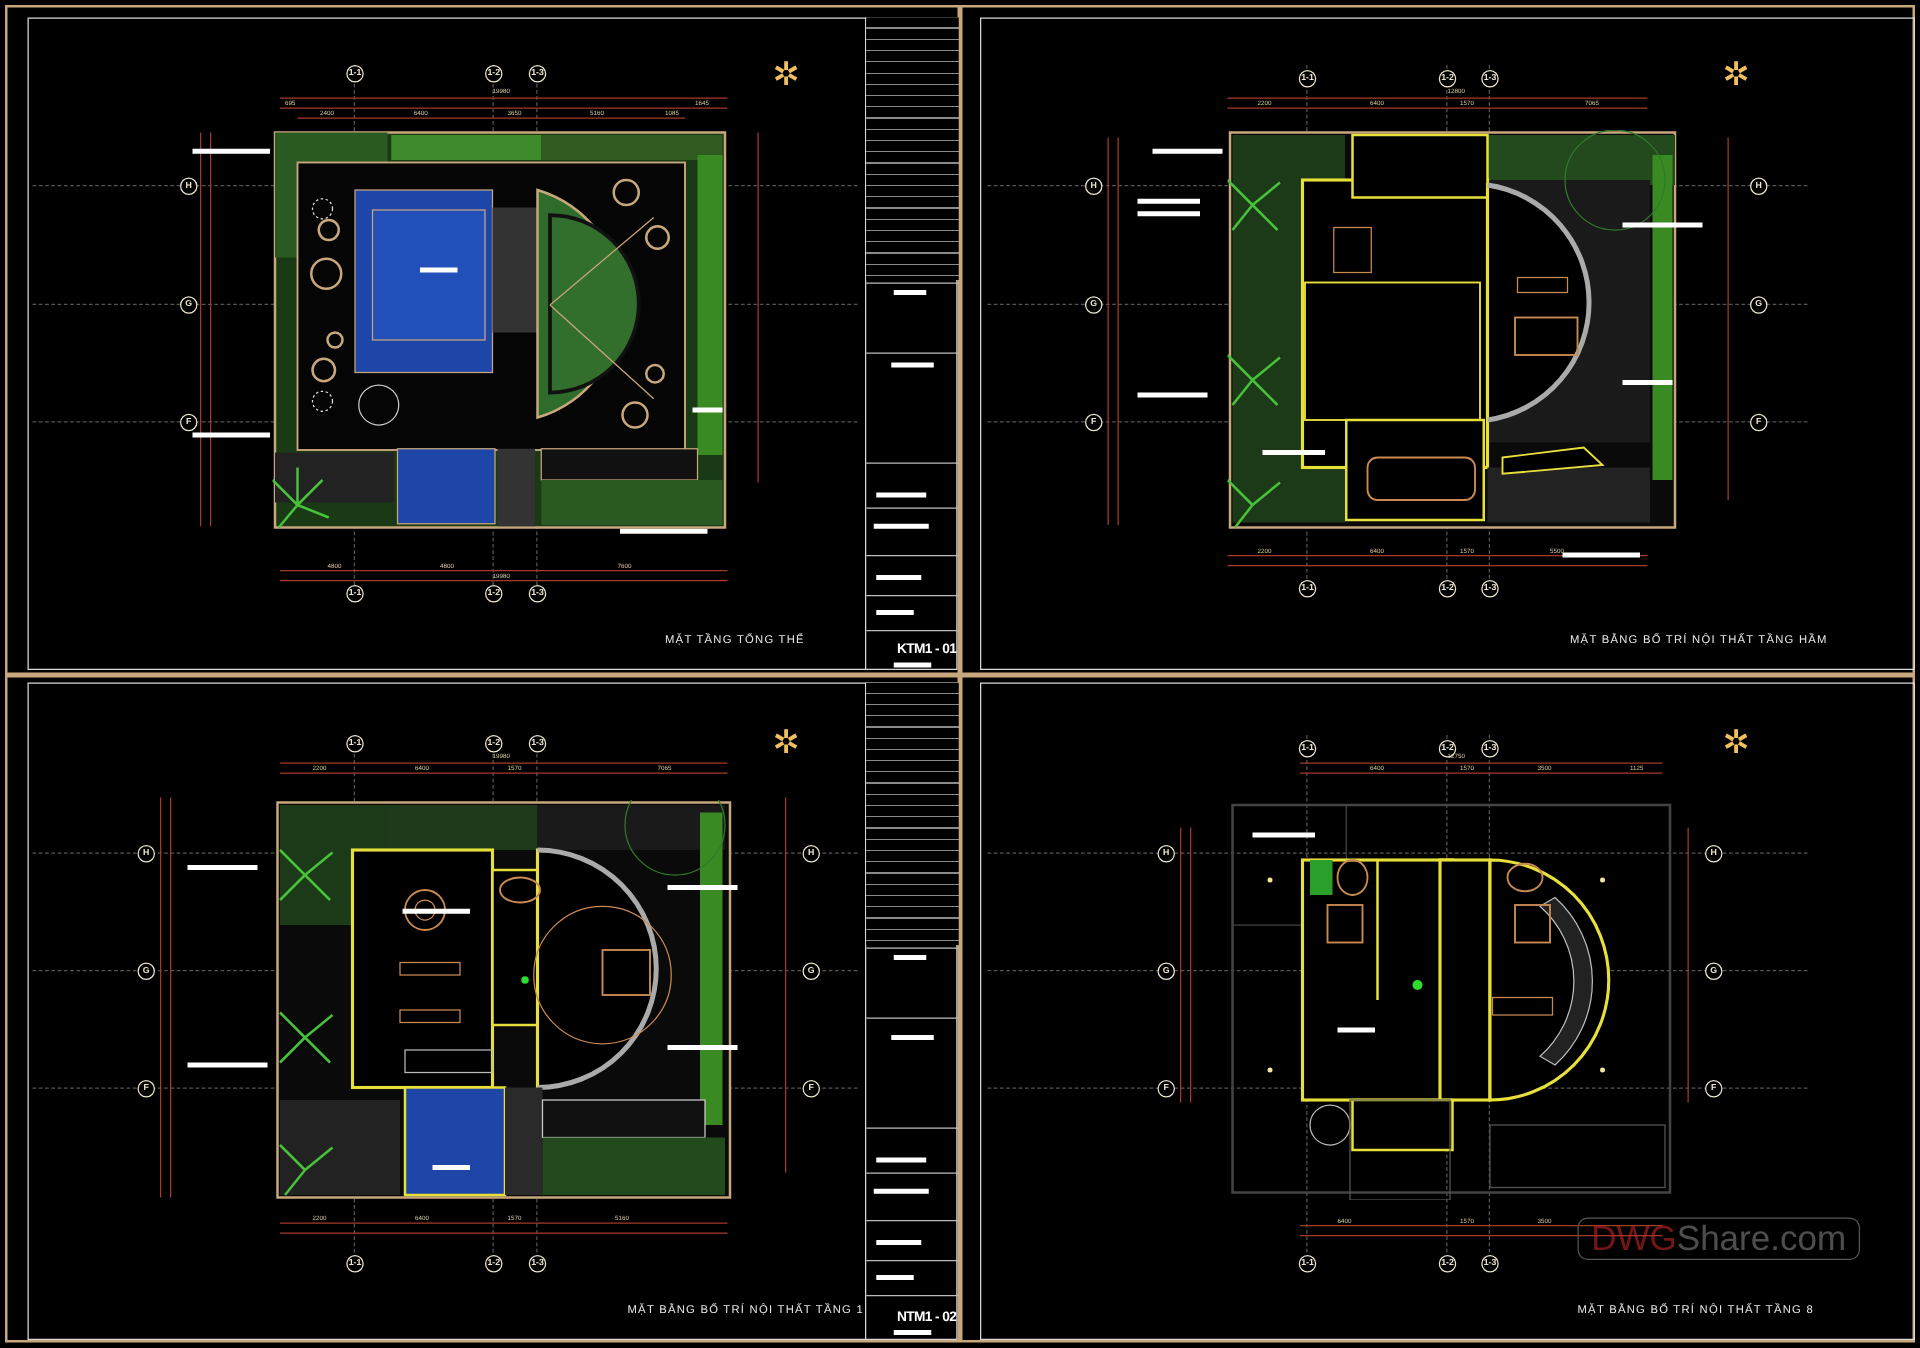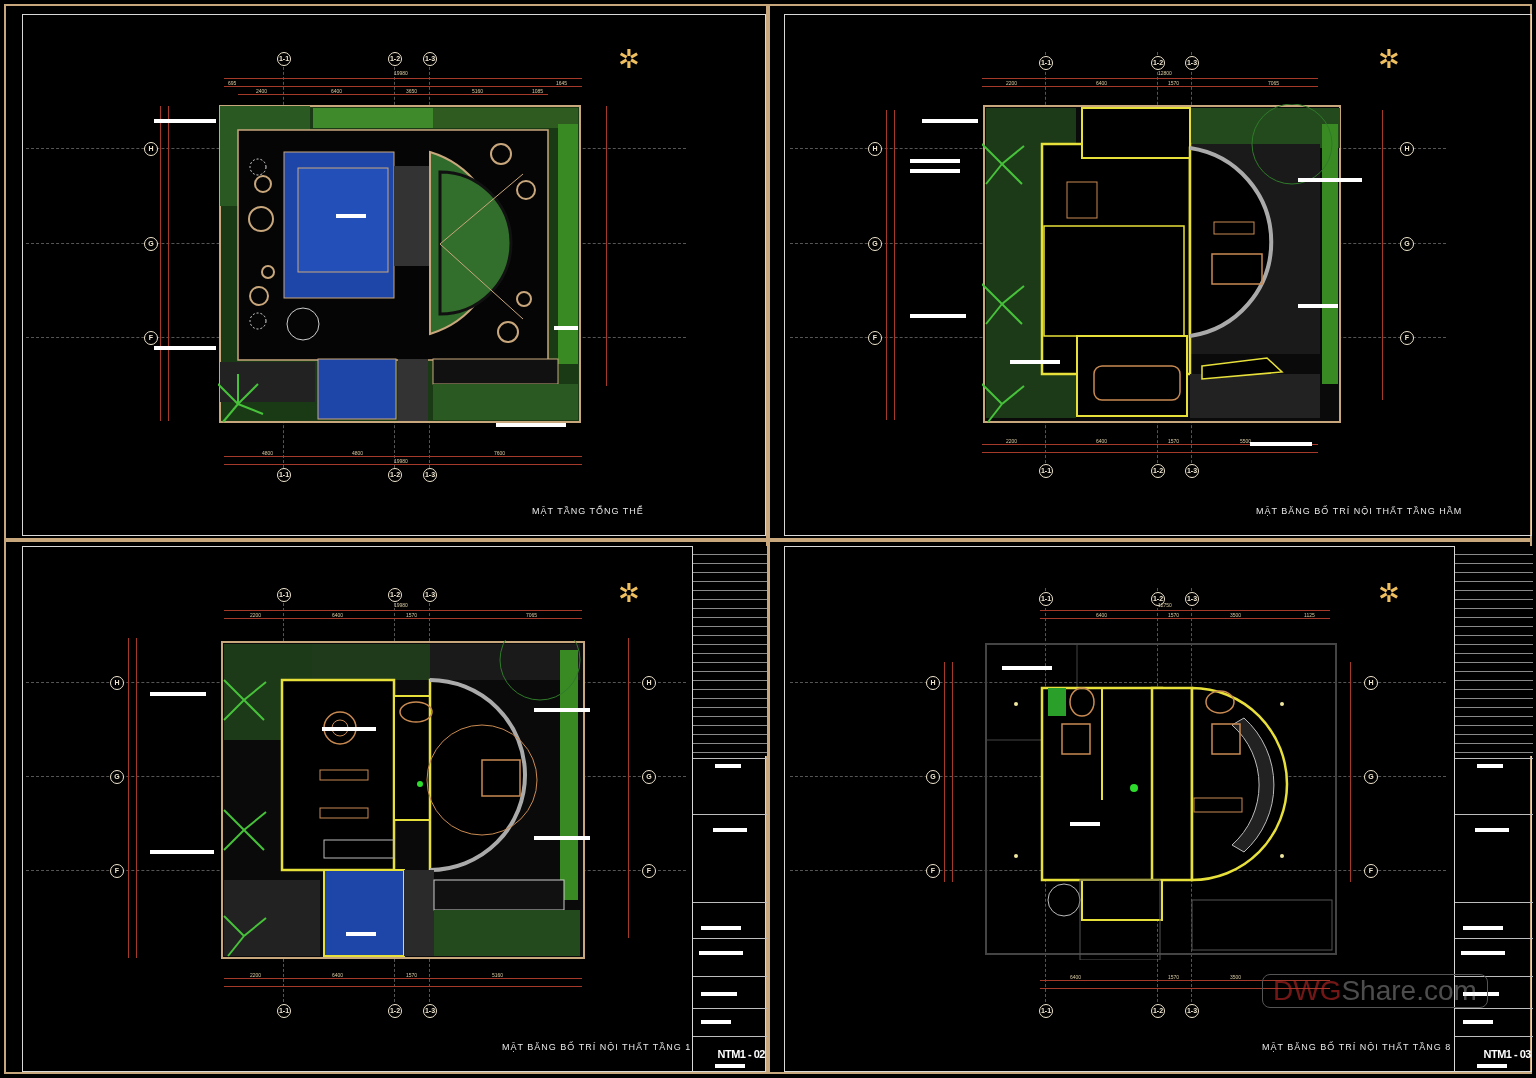--- a/index.html
+++ b/index.html
@@ -23,20 +23,38 @@
   .label{position:absolute;background:#fff;height:4px;}
   .north{position:absolute;color:#f0c060;font-size:26px;}
   .watermark{position:absolute;border:1px solid #555;border-radius:8px;padding:0 10px;font-size:28px;color:rgba(220,220,220,0.35);}
   .watermark .dwg{color:rgba(210,40,40,0.55);}
 </style>
 </head>
 <body>
 
 <div class="sheet" style="left:4px;top:4px;width:764px;height:536px;">
   <div class="inner" style="left:16px;top:8px;width:744px;height:522px;"></div>
+  <div class="titleblock" style="left:686px;top:8px;width:74px;height:522px;">
+    <div class="tb-lines"></div>
+    <div class="tb-hline" style="top:212px"></div>
+      <div class="tb-white" style="left:22px;top:218px;width:26px;"></div>
+    <div class="tb-hline" style="top:268px"></div>
+      <div class="tb-white" style="left:20px;top:276px;width:34px;"></div>
+    <div class="tb-hline" style="top:356px"></div>
+      <div class="tb-white" style="left:8px;top:380px;width:40px;"></div>
+    <div class="tb-hline" style="top:392px"></div>
+      <div class="tb-white" style="left:6px;top:405px;width:44px;"></div>
+    <div class="tb-hline" style="top:430px"></div>
+      <div class="tb-white" style="left:8px;top:446px;width:36px;"></div>
+    <div class="tb-hline" style="top:462px"></div>
+      <div class="tb-white" style="left:8px;top:474px;width:30px;"></div>
+    <div class="tb-hline" style="top:490px"></div>
+    <div class="tb-code" style="top:499px;">KTM1 - 01</div>
+    <div class="tb-white" style="left:22px;top:516px;width:30px;"></div>
+  </div>
   <div class="sheet-title" style="left:526px;top:500px;">MẶT TẦNG TỔNG THỂ</div>
   <div class="north" style="left:612px;top:38px;">✲</div>
 
   <div class="grid-line-h" style="left:20px;right:80px;top:142px"></div>
   <div class="grid-line-h" style="left:20px;right:80px;top:237px"></div>
   <div class="grid-line-h" style="left:20px;right:80px;top:331px"></div>
   <div class="grid-line-v" style="top:46px;bottom:70px;left:277px"></div>
   <div class="grid-line-v" style="top:46px;bottom:70px;left:388px"></div>
   <div class="grid-line-v" style="top:46px;bottom:70px;left:423px"></div>
   <div class="bubble" style="left:271px;top:46px;">1-1</div>
@@ -301,38 +319,20 @@
   <div class="label" style="left:144px;top:150px;width:56px;"></div>
   <div class="label" style="left:144px;top:308px;width:64px;"></div>
   <div class="label" style="left:528px;top:166px;width:56px;"></div>
   <div class="label" style="left:528px;top:294px;width:56px;"></div>
   <div class="label" style="left:316px;top:185px;width:54px;"></div>
   <div class="label" style="left:340px;top:390px;width:30px;"></div>
 </div>
 
 <div class="sheet" style="left:768px;top:540px;width:764px;height:534px;">
   <div class="inner" style="left:14px;top:4px;width:748px;height:526px;"></div>
-  <div class="titleblock" style="left:684px;top:4px;width:78px;height:526px;">
-    <div class="tb-lines"></div>
-    <div class="tb-hline" style="top:212px"></div>
-      <div class="tb-white" style="left:22px;top:218px;width:26px;"></div>
-    <div class="tb-hline" style="top:268px"></div>
-      <div class="tb-white" style="left:20px;top:282px;width:34px;"></div>
-    <div class="tb-hline" style="top:356px"></div>
-      <div class="tb-white" style="left:8px;top:380px;width:40px;"></div>
-    <div class="tb-hline" style="top:392px"></div>
-      <div class="tb-white" style="left:6px;top:405px;width:44px;"></div>
-    <div class="tb-hline" style="top:430px"></div>
-      <div class="tb-white" style="left:8px;top:446px;width:36px;"></div>
-    <div class="tb-hline" style="top:462px"></div>
-      <div class="tb-white" style="left:8px;top:474px;width:30px;"></div>
-    <div class="tb-hline" style="top:490px"></div>
-    <div class="tb-code" style="top:502px;">NTM1 - 03</div>
-    <div class="tb-white" style="left:22px;top:518px;width:30px;"></div>
-  </div>
   <div class="sheet-title" style="left:492px;top:500px;">MẶT BẰNG BỐ TRÍ NỘI THẤT TẦNG 8</div>
   <div class="north" style="left:608px;top:36px;">✲</div>
 
   <div class="grid-line-h" style="left:20px;right:84px;top:140px"></div>
   <div class="grid-line-h" style="left:20px;right:84px;top:234px"></div>
   <div class="grid-line-h" style="left:20px;right:84px;top:328px"></div>
   <div class="grid-line-v" style="top:46px;bottom:70px;left:275px"></div>
   <div class="grid-line-v" style="top:46px;bottom:70px;left:387px"></div>
   <div class="grid-line-v" style="top:46px;bottom:70px;left:421px"></div>
   <div class="bubble" style="left:269px;top:50px;">1-1</div>

